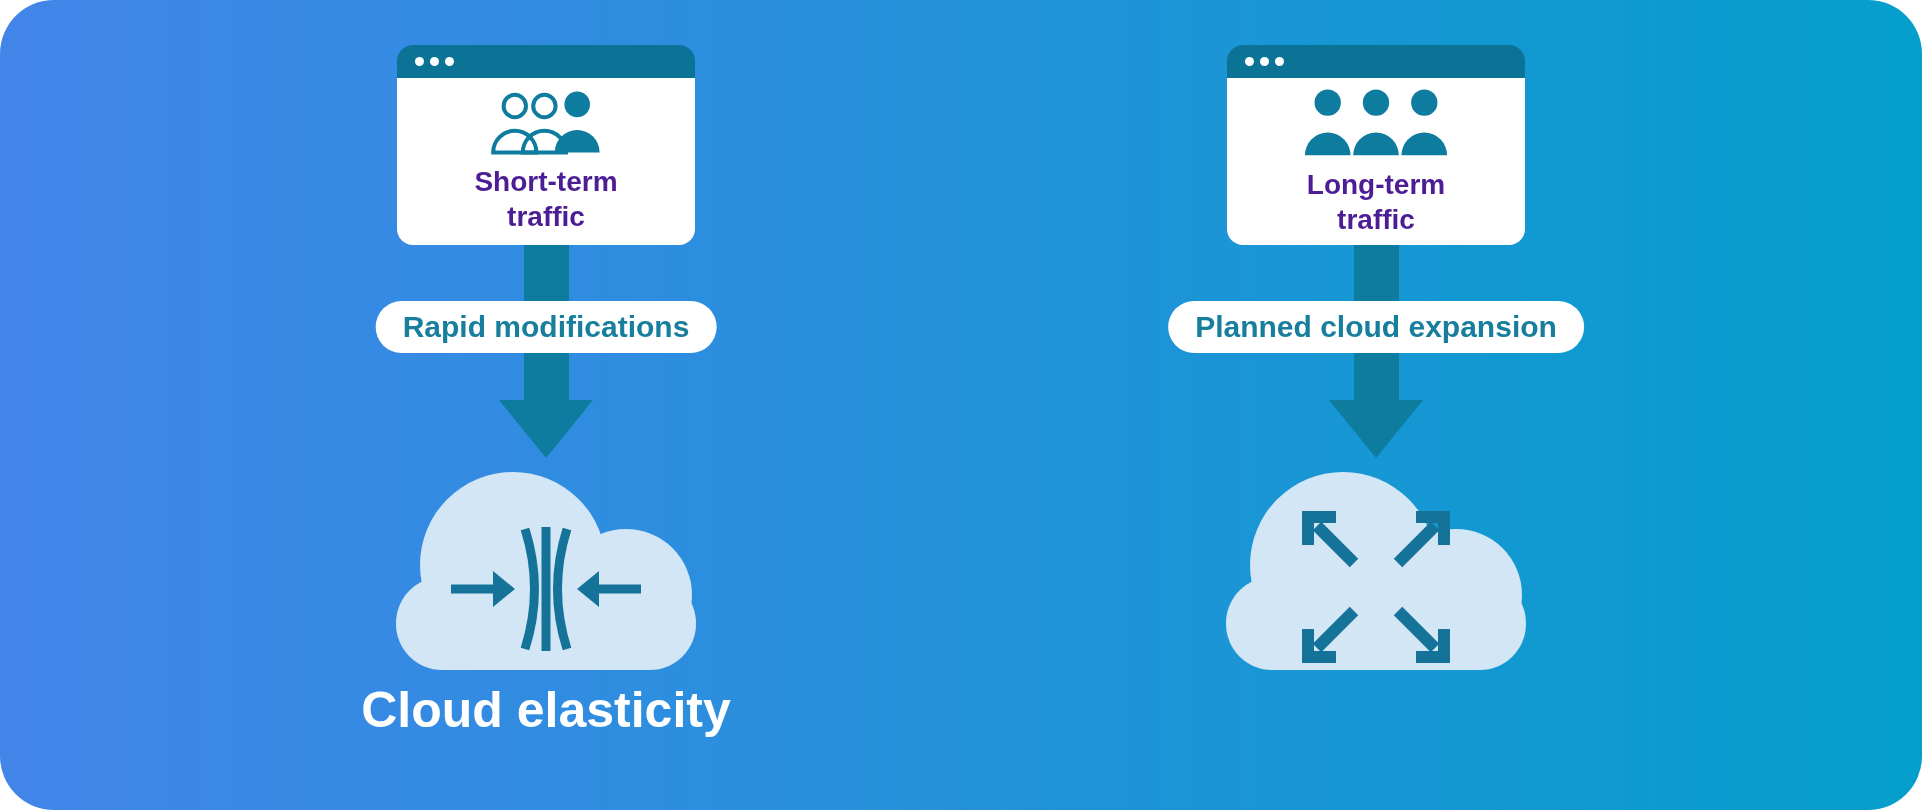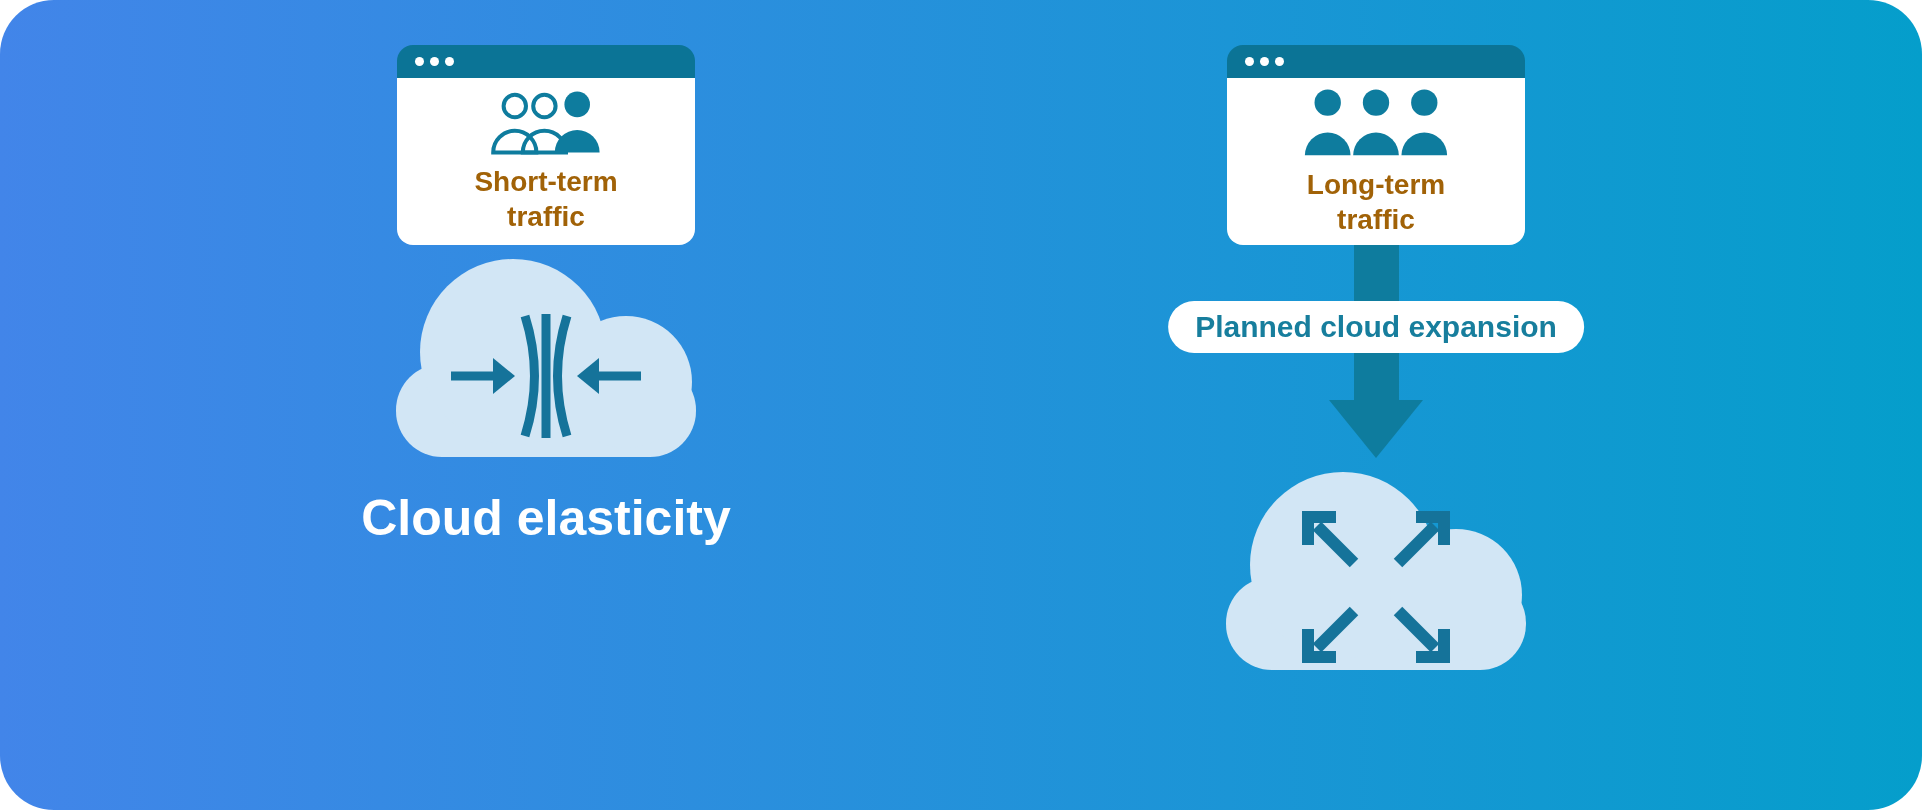--- a/index.html
+++ b/index.html
@@ -12,35 +12,35 @@
     background:linear-gradient(90deg,#4285e9 0%,#059ecb 100%);
     display:flex;justify-content:center;gap:330px;padding-top:45px;
   }
   .col{display:flex;flex-direction:column;align-items:center;width:500px;}
 
   
   .window{width:298px;border-radius:16px;overflow:hidden;}
   .win-header{height:33px;background:#0b7496;display:flex;align-items:center;padding-left:18px;gap:6px;}
   .dot{width:9px;height:9px;border-radius:50%;background:#ffffff;}
   .win-body{background:#ffffff;height:167px;display:flex;flex-direction:column;align-items:center;justify-content:center;gap:9px;}
-  .win-title{color:#a16207;font-weight:700;font-size:28px;line-height:1.25;text-align:center;}
+  .win-title{color:#4c1d95;font-weight:700;font-size:28px;line-height:1.25;text-align:center;}
   .win-title span{display:block;}
 
   
   .arrow-zone{position:relative;height:213px;display:flex;flex-direction:column;align-items:center;}
   .shaft{width:45px;height:155px;background:#0e7c9e;}
   .head{width:0;height:0;border-left:47px solid transparent;border-right:47px solid transparent;border-top:58px solid #0e7c9e;}
   .pill{
     position:absolute;top:56px;left:50%;transform:translateX(-50%);
     background:#ffffff;border-radius:27px;height:52px;display:flex;align-items:center;
     padding:0 27px;color:#177e9d;font-size:30px;font-weight:700;white-space:nowrap;
   }
 
   .cloud{margin-top:7px;display:block;}
-  .caption{margin-top:28px;color:#ffffff;font-size:50px;font-weight:700;line-height:1.15;}
+  .caption{margin-top:7px;color:#ffffff;font-size:50px;font-weight:700;line-height:1.15;}
 </style>
 </head>
 <body>
 
 <div class="stage">
   <div class="panel">
 
     <section class="col">
       <div class="window">
         <div class="win-header">
@@ -61,20 +61,25 @@
               <path d="M 86 79 a 28 28 0 0 1 56 0 Z"></path>
             </g>
           </svg>
           <div class="win-title">
             <span>Short-term</span>
             <span>traffic</span>
           </div>
         </div>
       </div>
 
+      <div class="arrow-zone">
+        <div class="shaft"></div>
+        <div class="head"></div>
+        <div class="pill">Rapid modifications</div>
+      </div>
 
       <svg class="cloud" width="330" height="210" viewBox="0 0 330 210">
         <g fill="#d2e6f5">
           <rect x="15" y="112" width="300" height="93" rx="46"></rect>
           <circle cx="132" cy="100" r="93"></circle>
           <circle cx="245" cy="130" r="66"></circle>
         </g>
         <g stroke="#15739a" stroke-width="9" fill="none">
           <path d="M 165 62 V 186"></path>
           <path d="M 144 64 Q 163 124 144 184"></path>

